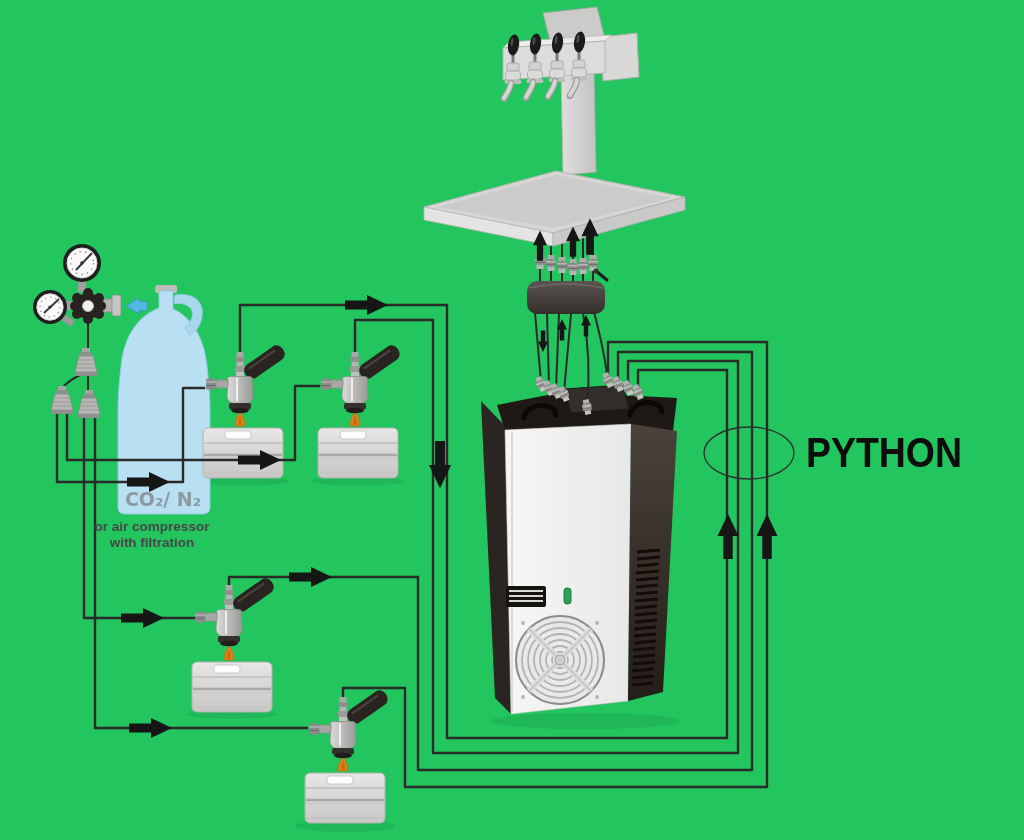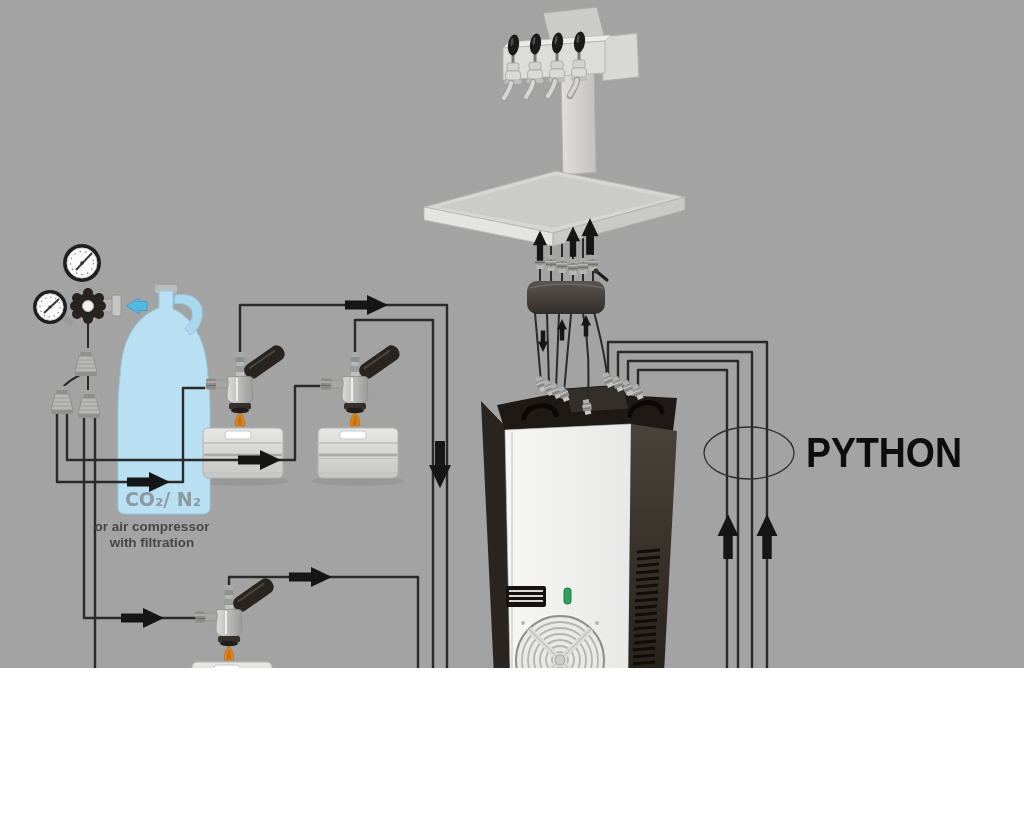--- a/index.html
+++ b/index.html
@@ -1,16 +1,16 @@
 <!DOCTYPE html>
 <html><head>
 <meta charset="utf-8">
 <style>
   html,body{margin:0;padding:0;background:#ffffff;}
-  #stage{position:relative;width:1024px;height:668px;background:#a3a3a3;overflow:hidden;
+  #stage{position:relative;width:1024px;height:840px;background:#22c55e;overflow:hidden;
          font-family:"Liberation Sans",sans-serif;}
   svg{position:absolute;left:0;top:0;}
   .pline{stroke:#2a2a2a;stroke-width:2.4;fill:none;stroke-linejoin:round;stroke-linecap:square;}
   .thinline{stroke:#2a2a2a;stroke-width:2;fill:none;stroke-linejoin:round;}
   .arrow{fill:#161616;}
   .metal-stroke{stroke:#8f8f8d;stroke-width:0.8;}
   .python-label{font-family:"Liberation Sans",sans-serif;font-weight:700;font-size:42px;fill:#0d0d0d;}
   .gas-label{font-family:"DejaVu Sans",sans-serif;font-weight:700;font-size:19px;fill:#8d99a2;}
   .gas-note{font-family:"Liberation Sans",sans-serif;font-weight:700;font-size:13.5px;fill:#474747;}
 </style>

